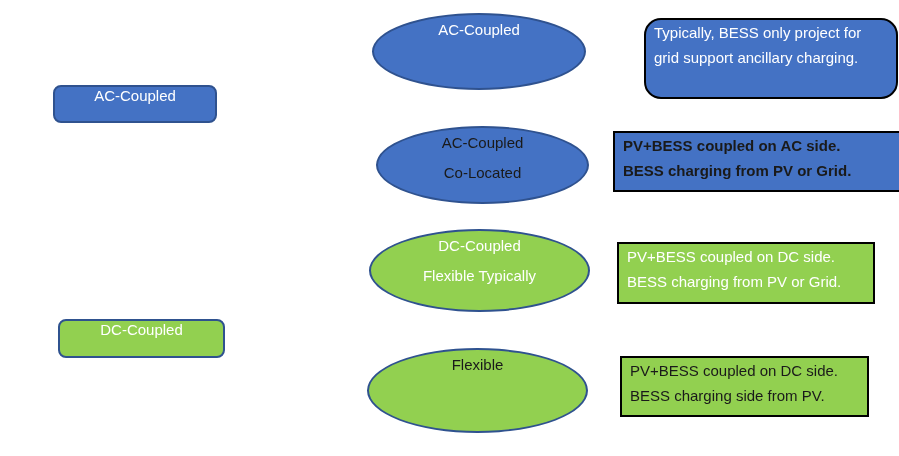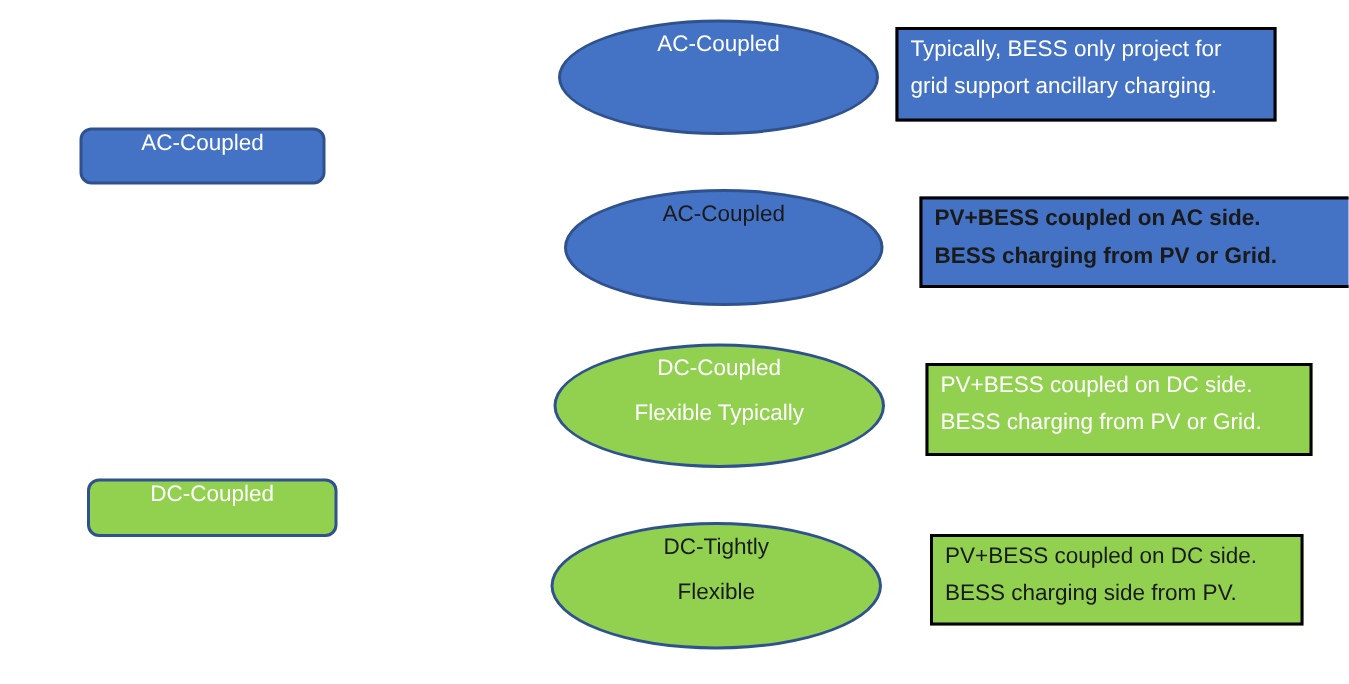--- a/index.html
+++ b/index.html
@@ -40,21 +40,21 @@
     padding: 0 8px;
     line-height: 25px;
   }
   
   .cat-ac { left: 53px;  top: 85px;  width: 164px; height: 38px; }
   .cat-dc { left: 58px;  top: 319px; width: 167px; height: 39px; }
   .el-1   { left: 372px; top: 13px;  width: 214px; height: 77px; }
   .el-2   { left: 376px; top: 126px; width: 213px; height: 78px; }
   .el-3   { left: 369px; top: 229px; width: 221px; height: 83px; }
   .el-4   { left: 367px; top: 348px; width: 221px; height: 85px; }
-  .box-1  { left: 597px; top: 18px;  width: 254px; height: 63px; }
+  .box-1  { left: 644px; top: 18px;  width: 254px; height: 81px; border-radius: 17px; }
   .box-2  { left: 613px; top: 131px; width: 309px; height: 61px; font-weight: bold; }
   .box-3  { left: 617px; top: 242px; width: 258px; height: 62px; }
   .box-4  { left: 620px; top: 356px; width: 249px; height: 61px; }
 </style>
 </head>
 <body>
 
 <div class="canvas">
 
   <div class="shape cat-rect cat-ac" style="background-color: rgb(68, 114, 196); border-color: rgb(47, 82, 143); color: rgb(255, 255, 255);">
@@ -64,29 +64,29 @@
   <div class="shape cat-rect cat-dc" style="background-color: rgb(146, 208, 80); border-color: rgb(47, 82, 143); color: rgb(255, 255, 255);">
     <span>DC-Coupled</span>
   </div>
 
   <div class="shape ellipse el-1" style="background-color: rgb(68, 114, 196); border-color: rgb(47, 82, 143); color: rgb(255, 255, 255);">
     <span>AC-Coupled</span>
   </div>
 
   <div class="shape ellipse el-2" style="background-color: rgb(68, 114, 196); border-color: rgb(47, 82, 143); color: rgb(26, 26, 26);">
     <span>AC-Coupled</span>
+    <span>Co-Located</span>
   </div>
 
   <div class="shape ellipse el-3" style="background-color: rgb(146, 208, 80); border-color: rgb(47, 82, 143); color: rgb(255, 255, 255);">
     <span>DC-Coupled</span>
     <span>Flexible Typically</span>
   </div>
 
   <div class="shape ellipse el-4" style="background-color: rgb(146, 208, 80); border-color: rgb(47, 82, 143); color: rgb(26, 26, 26);">
-    <span>DC-Tightly</span>
     <span>Flexible</span>
   </div>
 
   <div class="shape desc-box box-1" style="background-color: rgb(68, 114, 196); border-color: rgb(0, 0, 0); color: rgb(255, 255, 255);">
     <span>Typically, BESS only project for</span>
     <span>grid support ancillary charging.</span>
   </div>
 
   <div class="shape desc-box box-2" style="background-color: rgb(68, 114, 196); border-color: rgb(0, 0, 0); color: rgb(26, 26, 26);">
     <span>PV+BESS coupled on AC side.</span>

